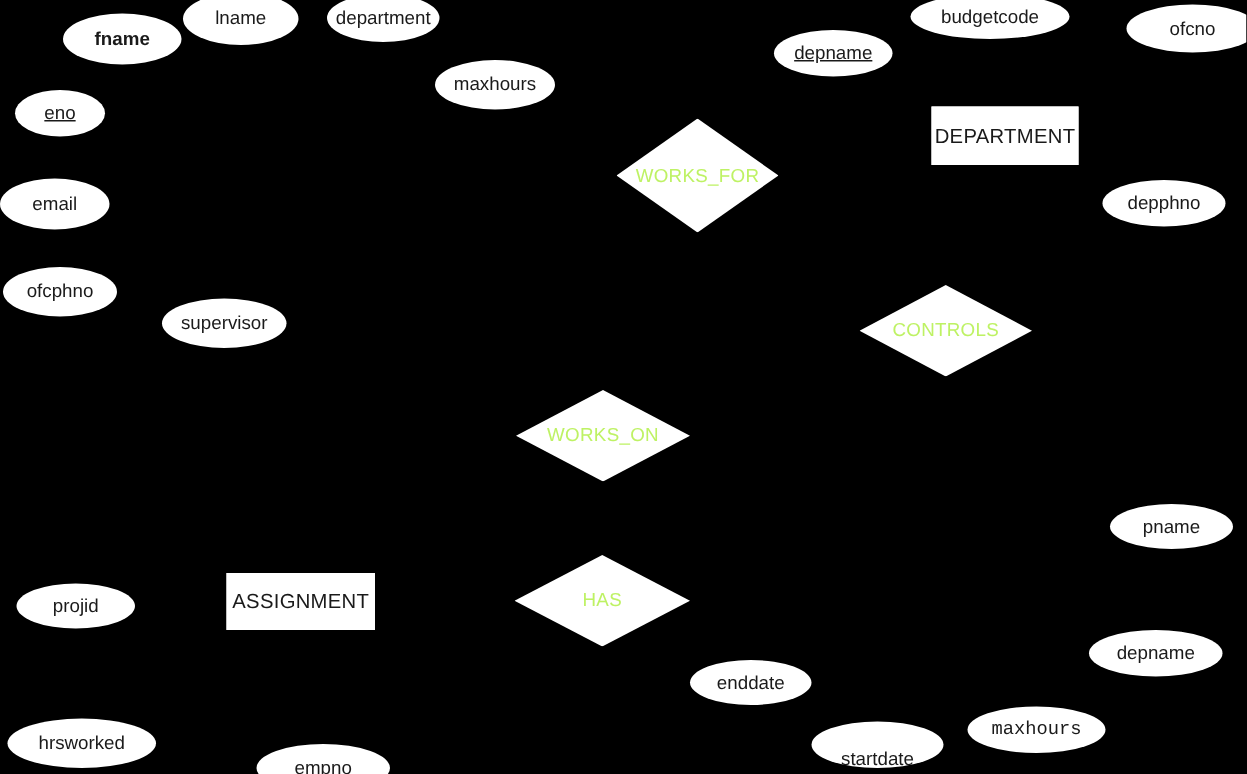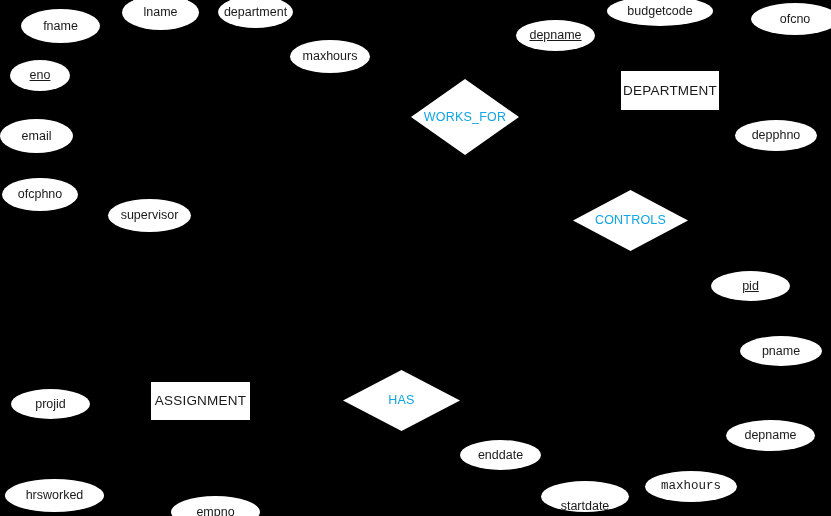--- a/index.html
+++ b/index.html
@@ -53,21 +53,21 @@
     top: 0;
     width: 100%;
     height: 100%;
     background: #ffffff;
     -webkit-clip-path: polygon(50% 0%, 100% 50%, 50% 100%, 0% 50%);
     clip-path: polygon(50% 0%, 100% 50%, 50% 100%, 0% 50%);
   }
   .relationship .lbl {
     position: relative;
     z-index: 2;
-    color: #0ea5e9;
+    color: #bef264;
     white-space: nowrap;
     text-align: center;
   }
   .lbl {
     white-space: nowrap;
     pointer-events: none;
   }
 </style>
 </head>
 <body>
@@ -80,25 +80,29 @@
       <span class="lbl">ASSIGNMENT</span>
     </div>
     <div class="node relationship" style="left: 411px; top: 79px; width: 108px; height: 76px;">
       <span class="diamond-shape"></span>
       <span class="lbl">WORKS_FOR</span>
     </div>
     <div class="node relationship" style="left: 573px; top: 190px; width: 115px; height: 61px;">
       <span class="diamond-shape"></span>
       <span class="lbl">CONTROLS</span>
     </div>
+    <div class="node relationship" style="left: 344px; top: 260px; width: 116px; height: 61px;">
+      <span class="diamond-shape"></span>
+      <span class="lbl">WORKS_ON</span>
+    </div>
     <div class="node relationship" style="left: 343px; top: 370px; width: 117px; height: 61px;">
       <span class="diamond-shape"></span>
       <span class="lbl">HAS</span>
     </div>
-    <div class="node attribute" style="left: 21px; top: 9px; width: 79px; height: 34px;">
+    <div class="node attribute" style="left: 42px; top: 9px; width: 79px; height: 34px; font-weight: bold;">
       <span class="lbl">fname</span>
     </div>
     <div class="node attribute" style="left: 122px; top: -5px; width: 77px; height: 35px;">
       <span class="lbl">lname</span>
     </div>
     <div class="node attribute" style="left: 218px; top: -4px; width: 75px; height: 32px;">
       <span class="lbl">department</span>
     </div>
     <div class="node attribute" style="left: 290px; top: 40px; width: 80px; height: 33px;">
       <span class="lbl">maxhours</span>
@@ -120,23 +124,20 @@
     </div>
     <div class="node attribute" style="left: 607px; top: -4px; width: 106px; height: 30px;">
       <span class="lbl">budgetcode</span>
     </div>
     <div class="node attribute" style="left: 751px; top: 3px; width: 88px; height: 32px;">
       <span class="lbl">ofcno</span>
     </div>
     <div class="node attribute" style="left: 735px; top: 120px; width: 82px; height: 31px;">
       <span class="lbl">depphno</span>
     </div>
-    <div class="node attribute" style="left: 711px; top: 271px; width: 79px; height: 30px;">
-      <span class="lbl key">pid</span>
-    </div>
     <div class="node attribute" style="left: 740px; top: 336px; width: 82px; height: 30px;">
       <span class="lbl">pname</span>
     </div>
     <div class="node attribute" style="left: 726px; top: 420px; width: 89px; height: 31px;">
       <span class="lbl">depname</span>
     </div>
     <div class="node attribute" style="left: 11px; top: 389px; width: 79px; height: 30px;">
       <span class="lbl">projid</span>
     </div>
     <div class="node attribute" style="left: 5px; top: 479px; width: 99px; height: 33px;">

